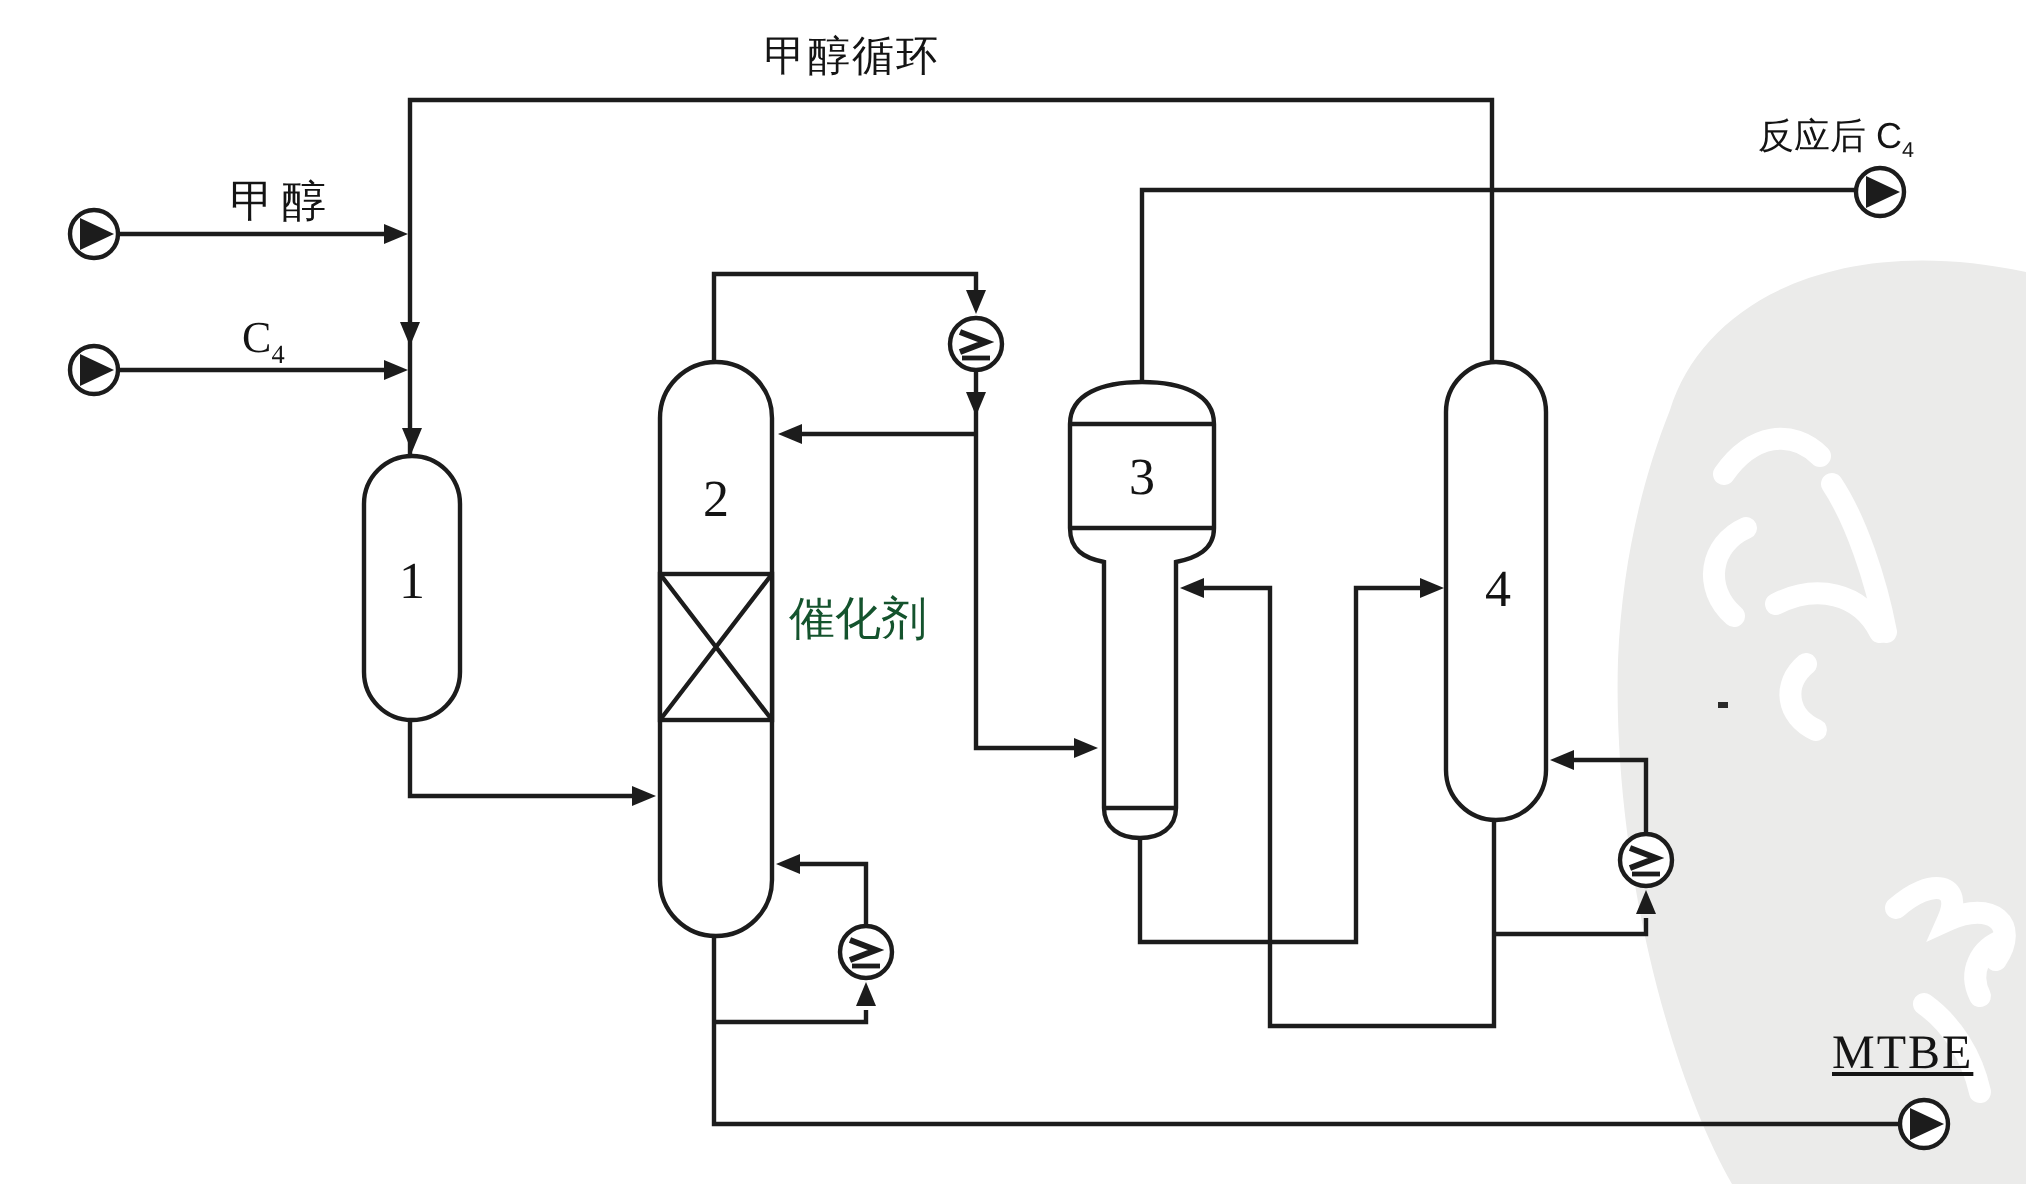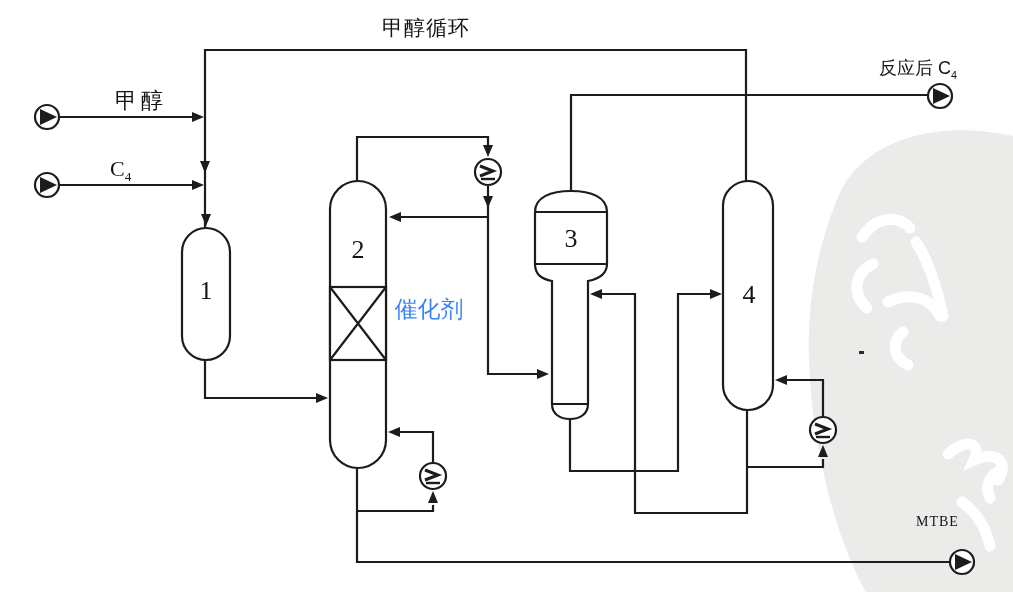--- a/index.html
+++ b/index.html
@@ -11,21 +11,21 @@
   .lbl{position:absolute;white-space:nowrap;color:#141414;}
   .lbl sub{font-size:0.6em;}
   .serif{font-family:"Liberation Serif","DejaVu Serif",serif;}
   .vnum{
     position:absolute;width:26px;text-align:center;
     font-family:"Liberation Serif","DejaVu Serif",serif;
     font-size:26px;color:#141414;
   }
   .bedlbl{
     position:absolute;left:386px;top:295px;width:86px;text-align:center;
-    font-size:23px;line-height:29px;color:#3b82f6;
+    font-size:23px;line-height:29px;color:#14532d;
   }
 </style>
 </head>
 <body>
 
 <div id="stage">
 
   <svg id="linework" width="1013" height="592" viewBox="0 0 1013 592">
 
     <g>
@@ -127,25 +127,25 @@
         <polyline points="815,424 828,429 815,434" fill="none" stroke="#1c1c1c" stroke-width="3"></polyline>
         <line x1="816" y1="437" x2="830" y2="437" stroke="#1c1c1c" stroke-width="2.4"></line>
       </g>
     </g>
   </svg>
 
   <div class="lbl" style="left:382px;top:14px;font-size:21px;letter-spacing:1px;">甲醇循环</div>
 
   <div class="lbl" style="left:115px;top:86px;font-size:22px;letter-spacing:4px;font-family:Liberation Mono, monospace;">甲醇</div>
 
-  <div class="lbl serif" style="left:110px;top:156px;font-size:22px;"><span>C</span><sub>4</sub></div>
+  <div class="lbl serif" style="left:121px;top:156px;font-size:22px;"><span>C</span><sub>4</sub></div>
 
   <div class="lbl" style="left:879px;top:56px;font-size:18px;"><span>反应后 C</span><sub>4</sub></div>
 
-  <div class="lbl serif" style="left:916px;top:514px;font-size:14px;letter-spacing:1px;">MTBE</div>
+  <div class="lbl serif" style="left:916px;top:514px;font-size:24px;letter-spacing:1px;text-decoration:underline;">MTBE</div>
 
   <div class="bedlbl">
     <div>催化剂</div>
   </div>
 
   <div class="vnum" style="left:193px;top:276px;">1</div>
   <div class="vnum" style="left:345px;top:235px;">2</div>
   <div class="vnum" style="left:558px;top:224px;">3</div>
   <div class="vnum" style="left:736px;top:280px;">4</div>
 

